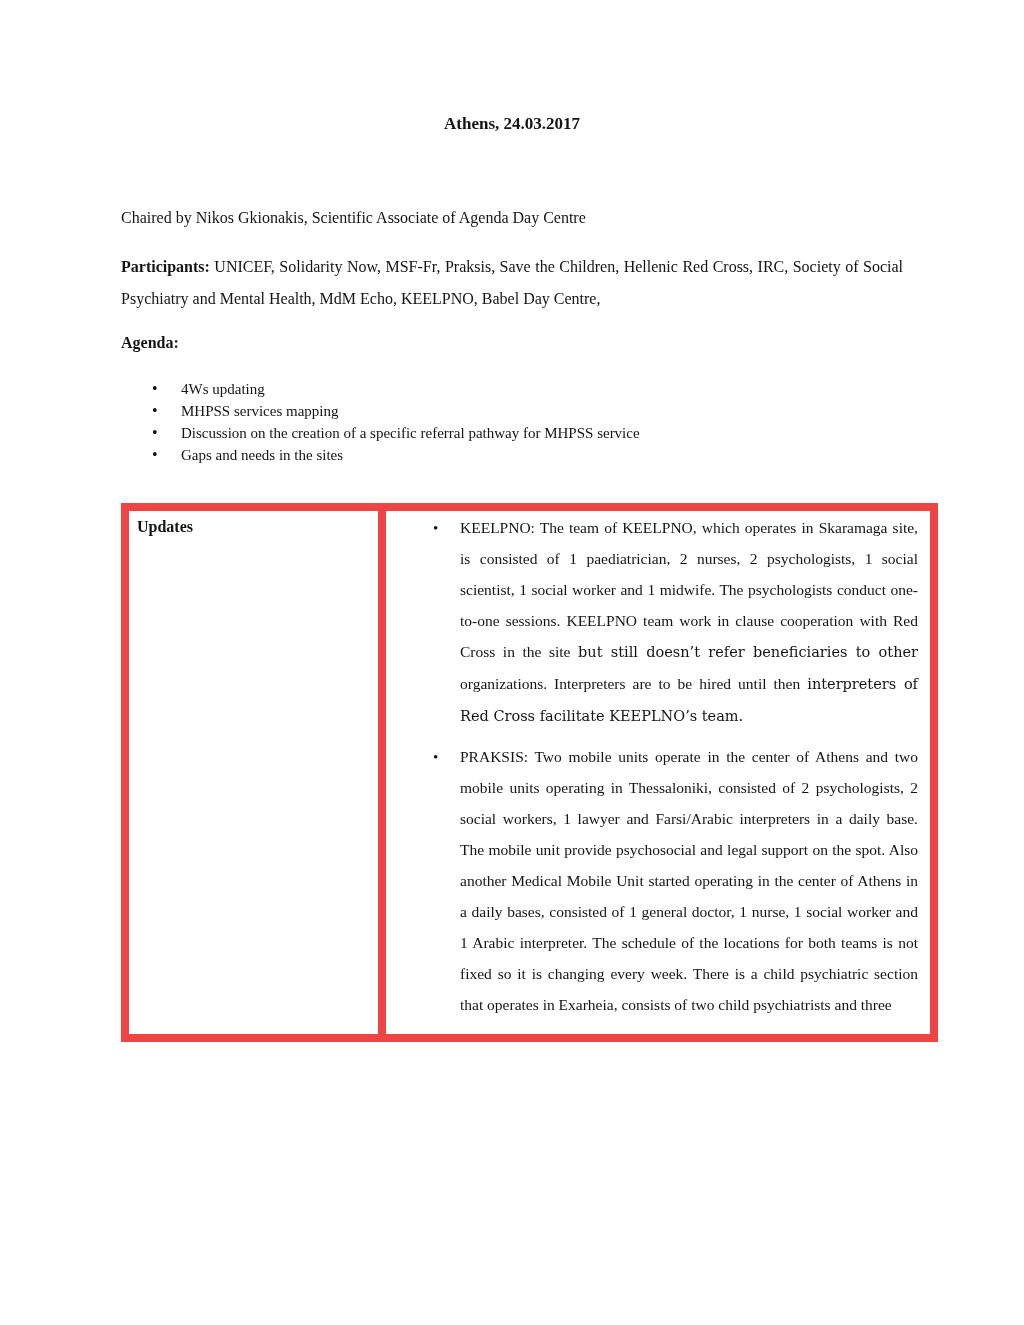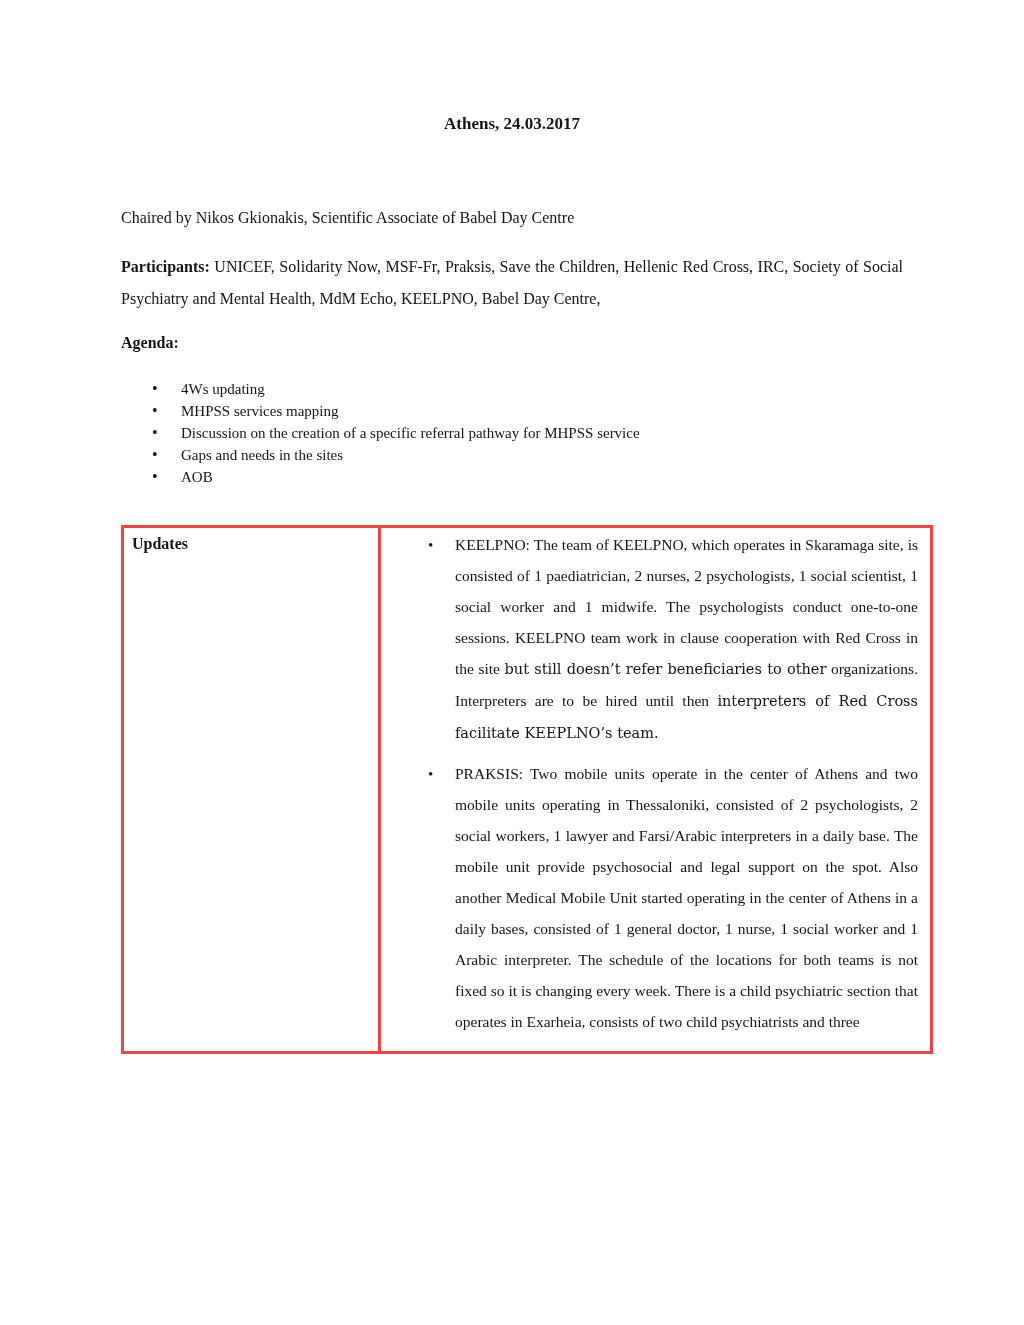--- a/index.html
+++ b/index.html
@@ -68,21 +68,21 @@
     left: -29px;
     font-size: 16px;
   }
   table.minutes-table {
     border-collapse: collapse;
     table-layout: fixed;
     width: 781px;
     margin-top: 37px;
   }
   table.minutes-table td {
-    border: 3px solid #ef4444;
+    border: 8px solid #ef4444;
     vertical-align: top;
   }
   td.cell-updates {
     width: 257px;
     padding: 4px 8px;
     font-weight: bold;
     font-size: 16px;
     line-height: 24px;
   }
   td.cell-content {
@@ -112,32 +112,31 @@
   }
 </style>
 </head>
 <body>
 
 <div class="page">
 
   <p class="date-heading">Athens, 24.03.2017</p>
 
 
-  <p class="chaired">Chaired by Nikos Gkionakis, Scientific Associate of Babel Day Centre</p>
+  <p class="chaired">Chaired by Nikos Gkionakis, Scientific Associate of Agenda Day Centre</p>
 
   <p class="participants"><span class="bold-label">Participants:</span><span> UNICEF, Solidarity Now, MSF-Fr, Praksis, Save the Children, Hellenic Red Cross, IRC, Society of Social Psychiatry and Mental Health, MdM Echo, KEELPNO, Babel Day Centre,</span></p>
 
   <p class="agenda-label">Agenda:</p>
 
   <ul class="agenda-list">
     <li>4Ws updating</li>
     <li>MHPSS services mapping</li>
     <li>Discussion on the creation of a specific referral pathway for MHPSS service</li>
     <li>Gaps and needs in the sites</li>
-    <li>AOB</li>
   </ul>
 
   <table class="minutes-table">
     <tbody>
         <tr>
       <td class="cell-updates">Updates</td>
       <td class="cell-content">
         <ul class="updates-list">
           <li><span>KEELPNO: The team of KEELPNO, which operates in Skaramaga site, is consisted of 1 paediatrician, 2 nurses, 2 psychologists, 1 social scientist, 1 social worker and 1 midwife. The psychologists conduct one-to-one sessions. KEELPNO team work in clause cooperation with Red Cross in the site </span><span class="altfont">but still doesn’t refer beneficiaries to other</span><span> organizations. Interpreters are to be hired until then </span><span class="altfont">interpreters of Red Cross facilitate KEEPLNO’s team.</span></li>
           <li><span>PRAKSIS: Two mobile units operate in the center of Athens and two mobile units operating in Thessaloniki, consisted of 2 psychologists, 2 social workers, 1 lawyer and Farsi/Arabic interpreters in a daily base. The mobile unit provide psychosocial and legal support on the spot. Also another Medical Mobile Unit started operating in the center of Athens in a daily bases, consisted of 1 general doctor, 1 nurse, 1 social worker and 1 Arabic interpreter. The schedule of the locations for both teams is not fixed so it is changing every week.  There is a child psychiatric section that operates in Exarheia, consists of two child psychiatrists and three</span></li>

